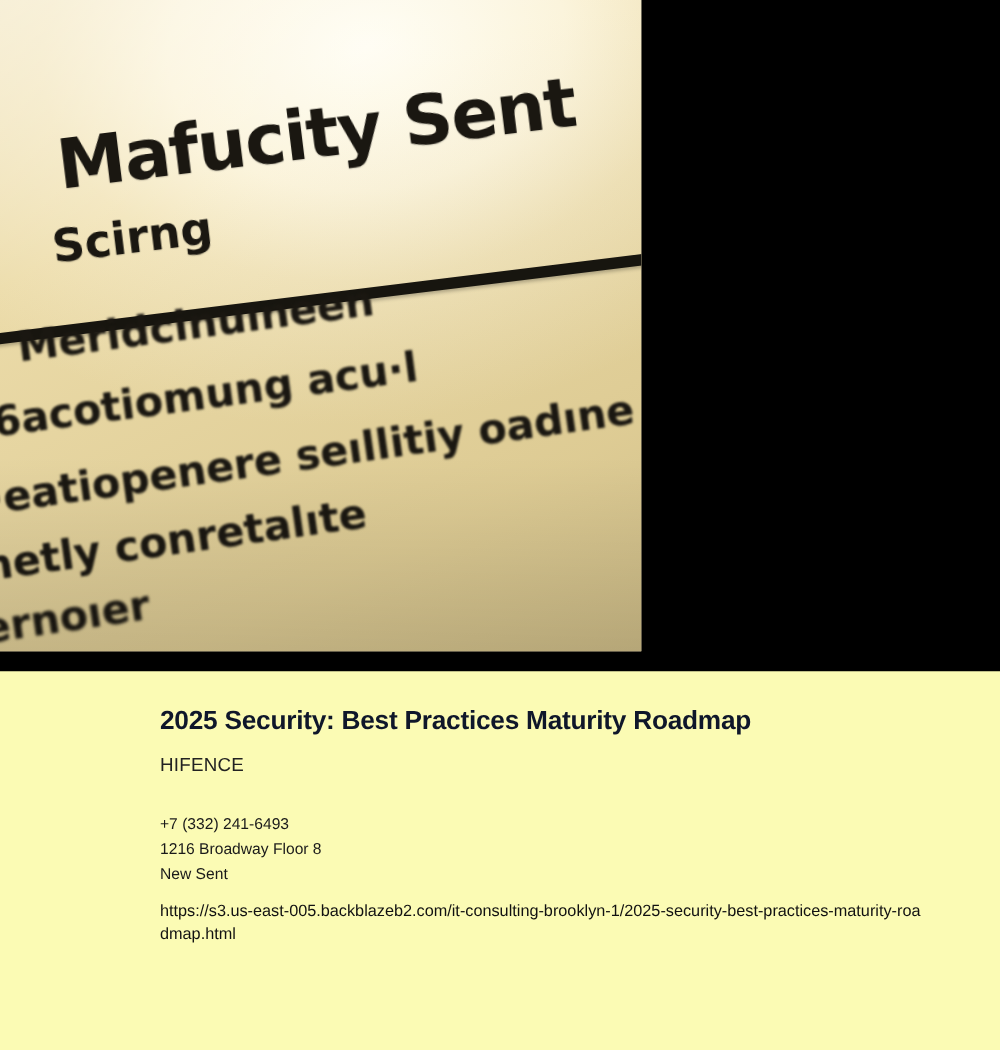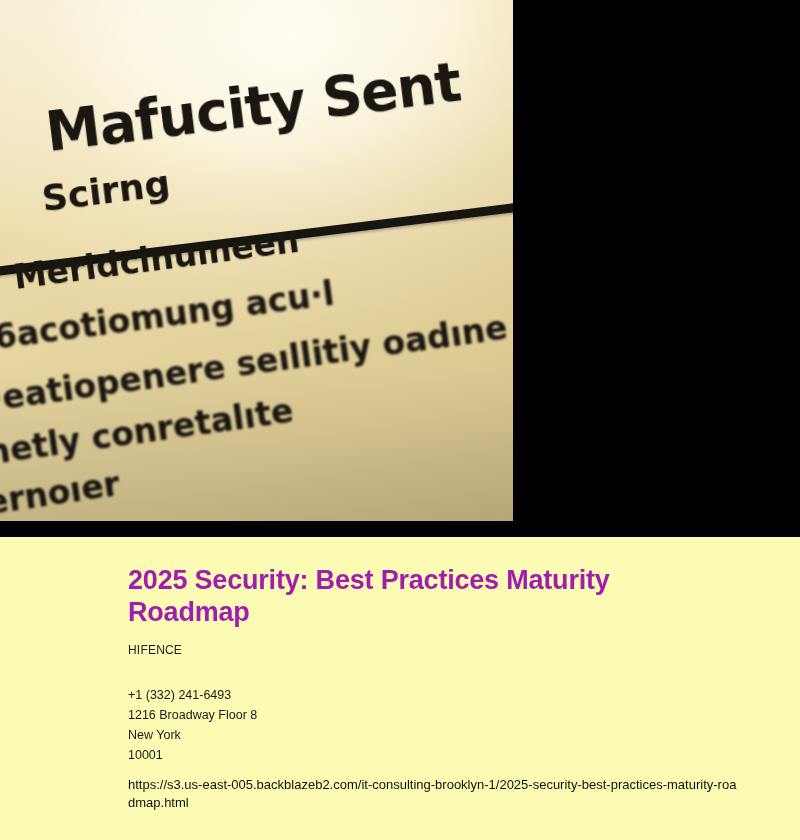--- a/index.html
+++ b/index.html
@@ -138,31 +138,31 @@
     left: 0;
     top: 537px;
     width: 800px;
     height: 303px;
     background: #fbfbb4;
     box-sizing: border-box;
     padding: 28px 60px 0 128px;
   }
   .title {
     margin: 0;
-    color: #a21caf;
-    font-size: 27px;
+    color: #0f172a;
+    font-size: 21px;
     font-weight: bold;
     line-height: 1.18;
     letter-spacing: -0.2px;
     max-width: 580px;
   }
   .brand {
     margin: 14px 0 0 0;
     color: #222222;
-    font-size: 12px;
+    font-size: 15px;
     letter-spacing: 0.2px;
   }
   .contact {
     margin-top: 28px;
   }
   .contact-line {
     color: #1a1a1a;
     font-size: 12.5px;
     line-height: 1.62;
   }
@@ -193,21 +193,20 @@
       <div class="blurline bl-4">metly conretalıte</div>
       <div class="blurline bl-5">rernoıer</div>
       <div class="photo-vignette"></div>
     </div>
   </div>
 
   <div class="info">
     <h1 class="title">2025 Security: Best Practices Maturity Roadmap</h1>
     <div class="brand">HIFENCE</div>
     <div class="contact">
-      <div class="contact-line">+1 (332) 241-6493</div>
+      <div class="contact-line">+7 (332) 241-6493</div>
       <div class="contact-line">1216 Broadway Floor 8</div>
-      <div class="contact-line">New York</div>
-      <div class="contact-line">10001</div>
+      <div class="contact-line">New Sent</div>
       <div class="url">https://s3.us-east-005.backblazeb2.com/it-consulting-brooklyn-1/2025-security-best-practices-maturity-roadmap.html</div>
     </div>
   </div>
 
 </div>
 
 </body></html>

